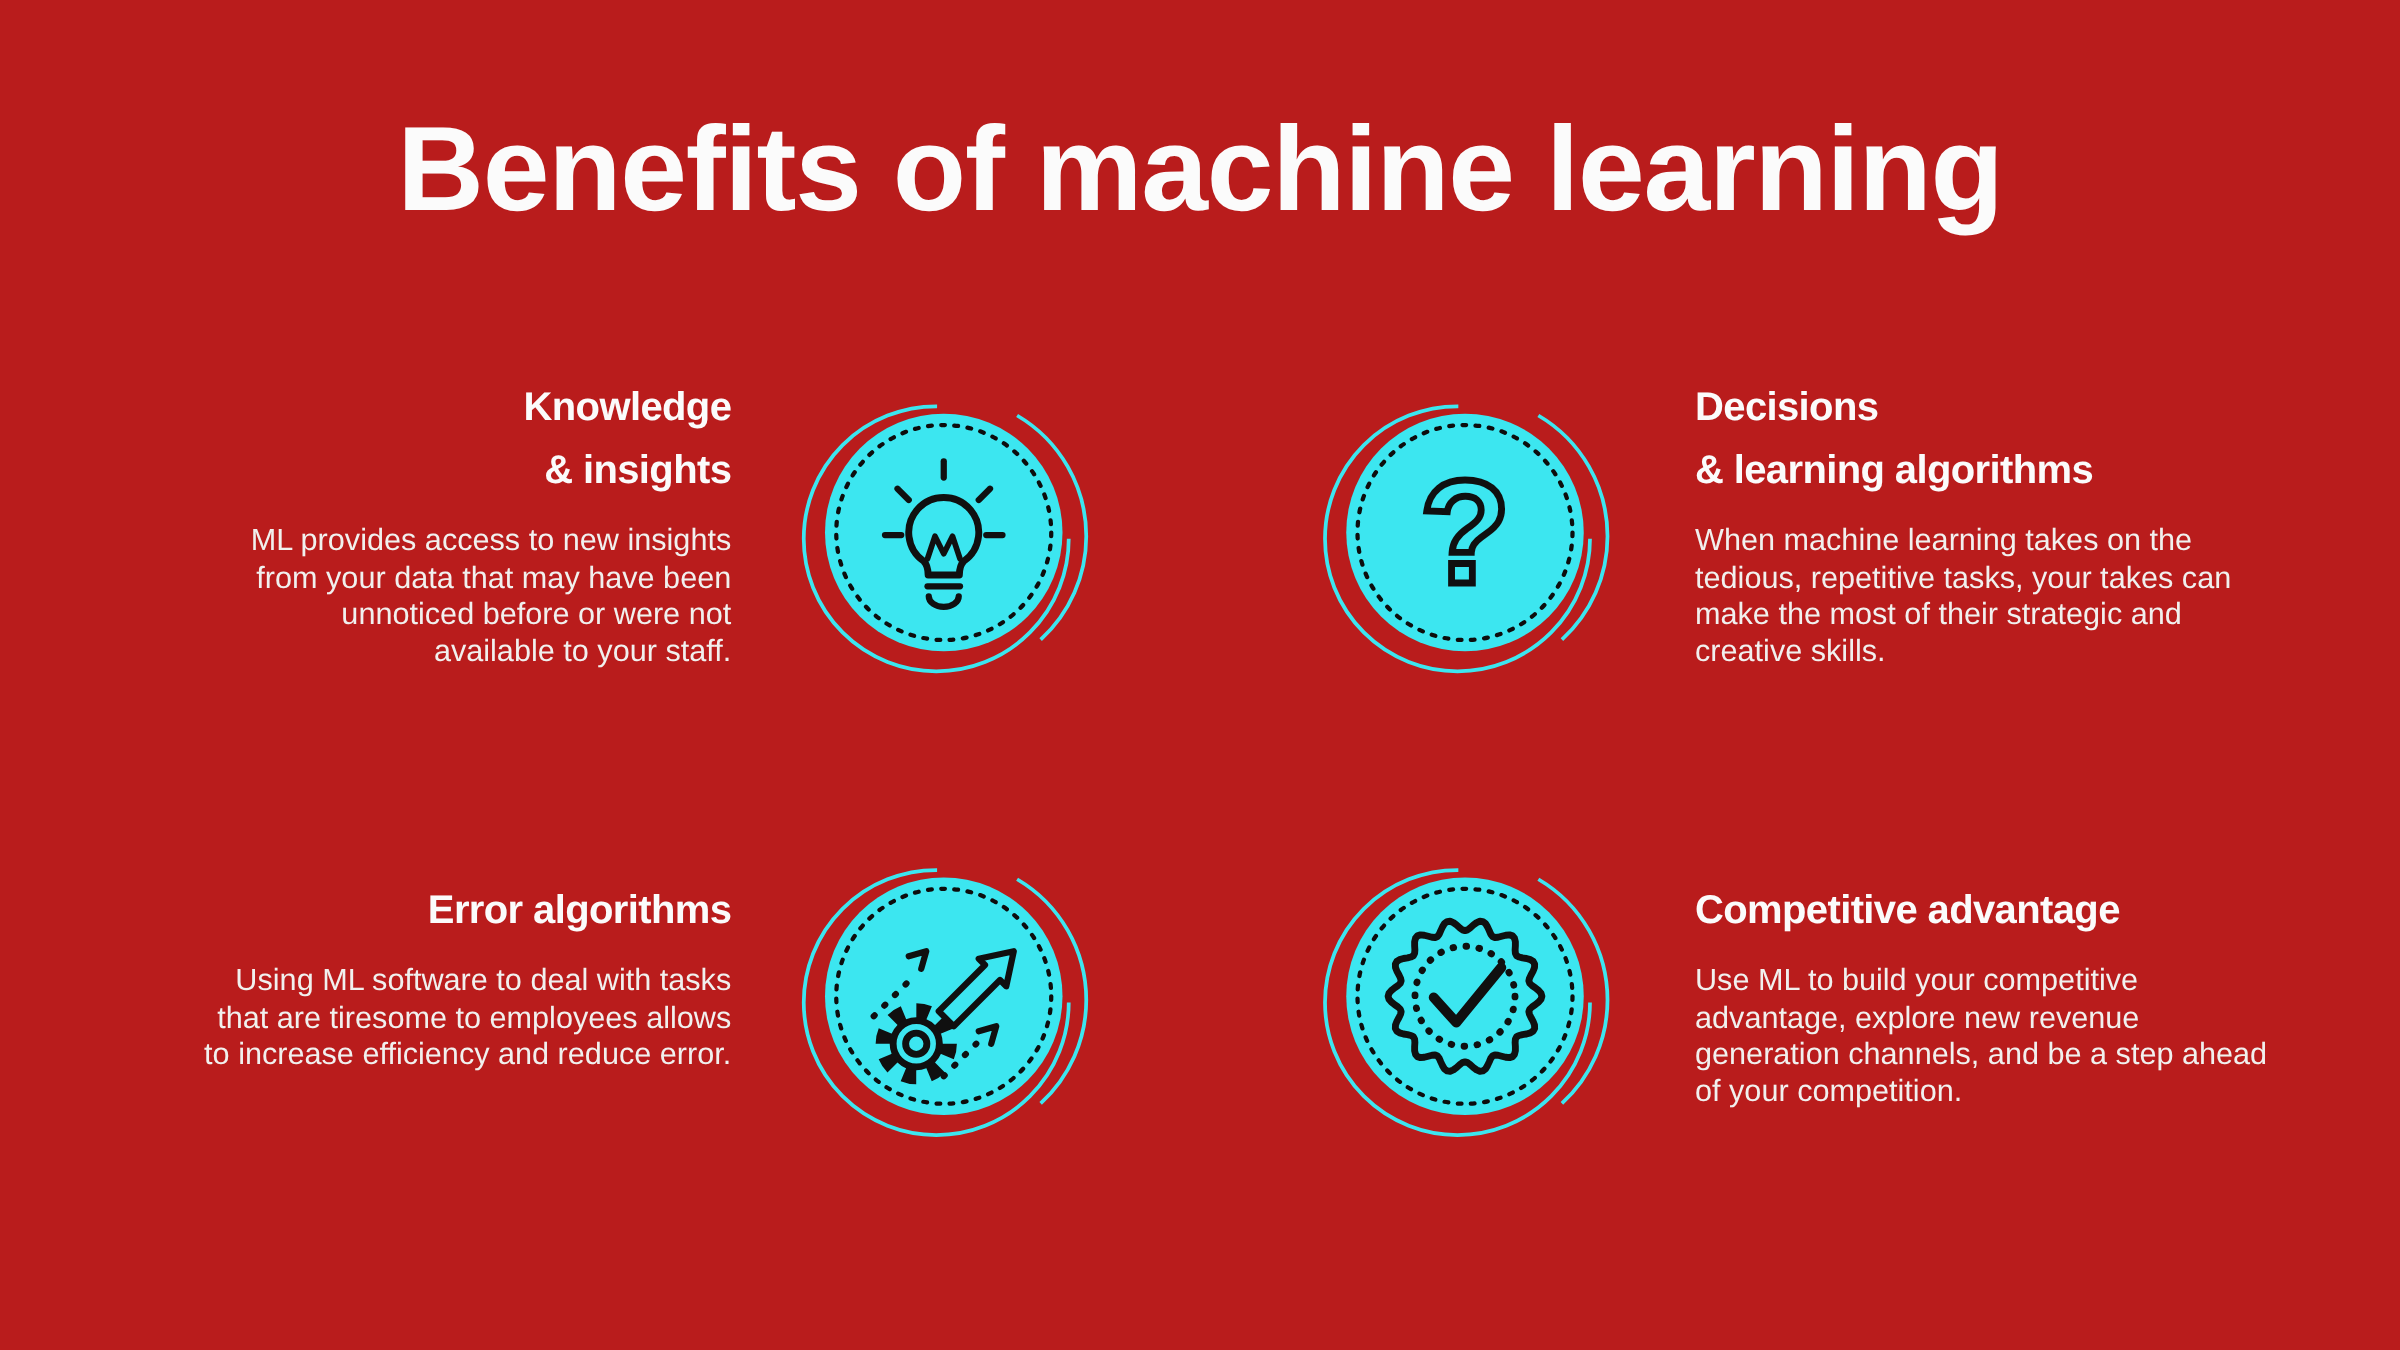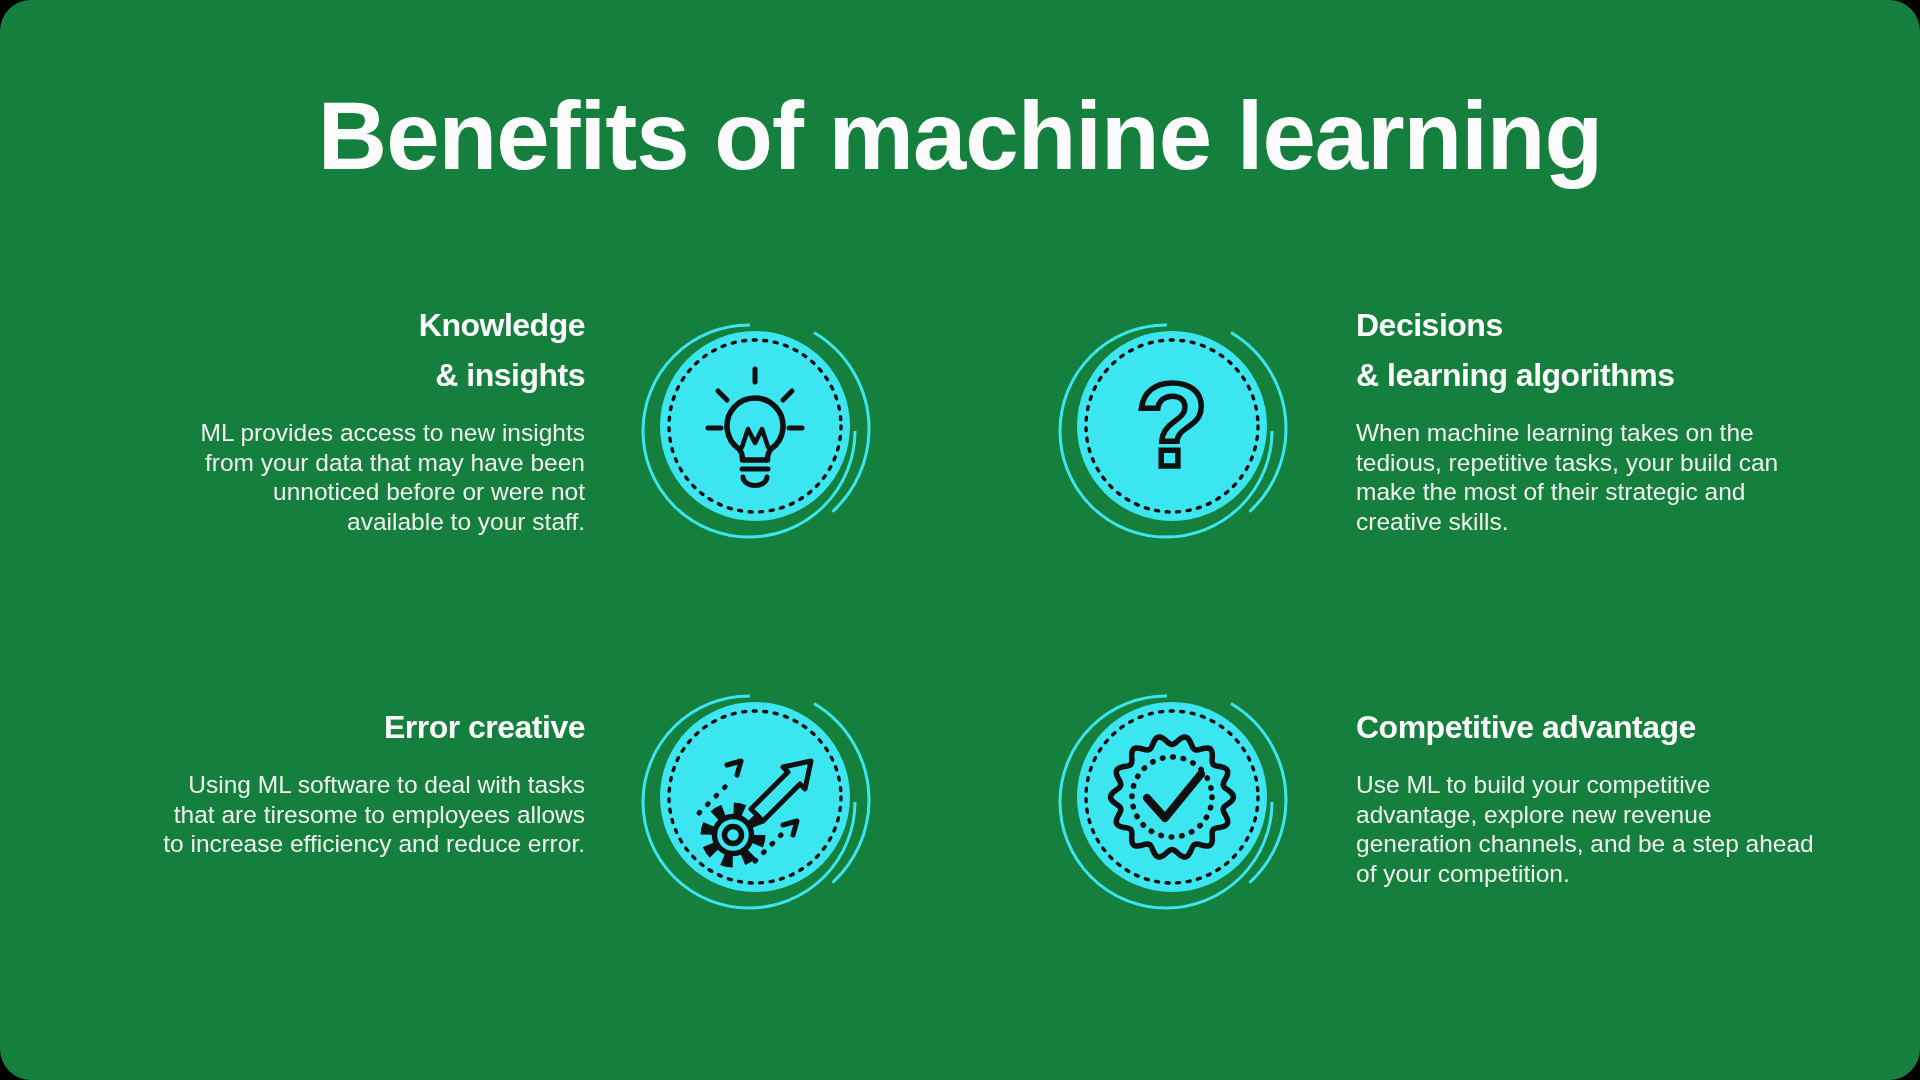--- a/index.html
+++ b/index.html
@@ -1,20 +1,19 @@
 <!DOCTYPE html>
 <html><head>
 <meta charset="utf-8">
 <style>
   html,body{margin:0;padding:0;background:#000;}
   .canvas{
     position:relative;width:1920px;height:1080px;
-    background:#15803d;overflow:hidden;
+    background:#b91c1c;overflow:hidden;
     font-family:"Liberation Sans", sans-serif;
-    border-radius:31px;
   }
   .title{
     position:absolute;top:88px;left:0;width:1920px;margin:0;
     text-align:center;color:#fbfbfb;font-size:96px;font-weight:bold;
     letter-spacing:-1px;line-height:1;
   }
   .text-block{position:absolute;}
   .left-col{left:100px;width:485px;text-align:right;}
   .right-col{left:1356px;width:540px;text-align:left;}
   .row1{top:300px;}
@@ -61,29 +60,29 @@
     </div>
   </section>
 
   <section class="text-block right-col row1">
     <div class="heading">
       <div>Decisions</div>
       <div>&amp; learning algorithms</div>
     </div>
     <div class="body">
       <div>When machine learning takes on the</div>
-      <div>tedious, repetitive tasks, your build can</div>
+      <div>tedious, repetitive tasks, your takes can</div>
       <div>make the most of their strategic and</div>
       <div>creative skills.</div>
     </div>
   </section>
 
   <section class="text-block left-col row2">
     <div class="heading">
-      <div>Error creative</div>
+      <div>Error algorithms</div>
     </div>
     <div class="body">
       <div>Using ML software to deal with tasks</div>
       <div>that are tiresome to employees allows</div>
       <div>to increase efficiency and reduce error.</div>
     </div>
   </section>
 
   <section class="text-block right-col row2">
     <div class="heading">

